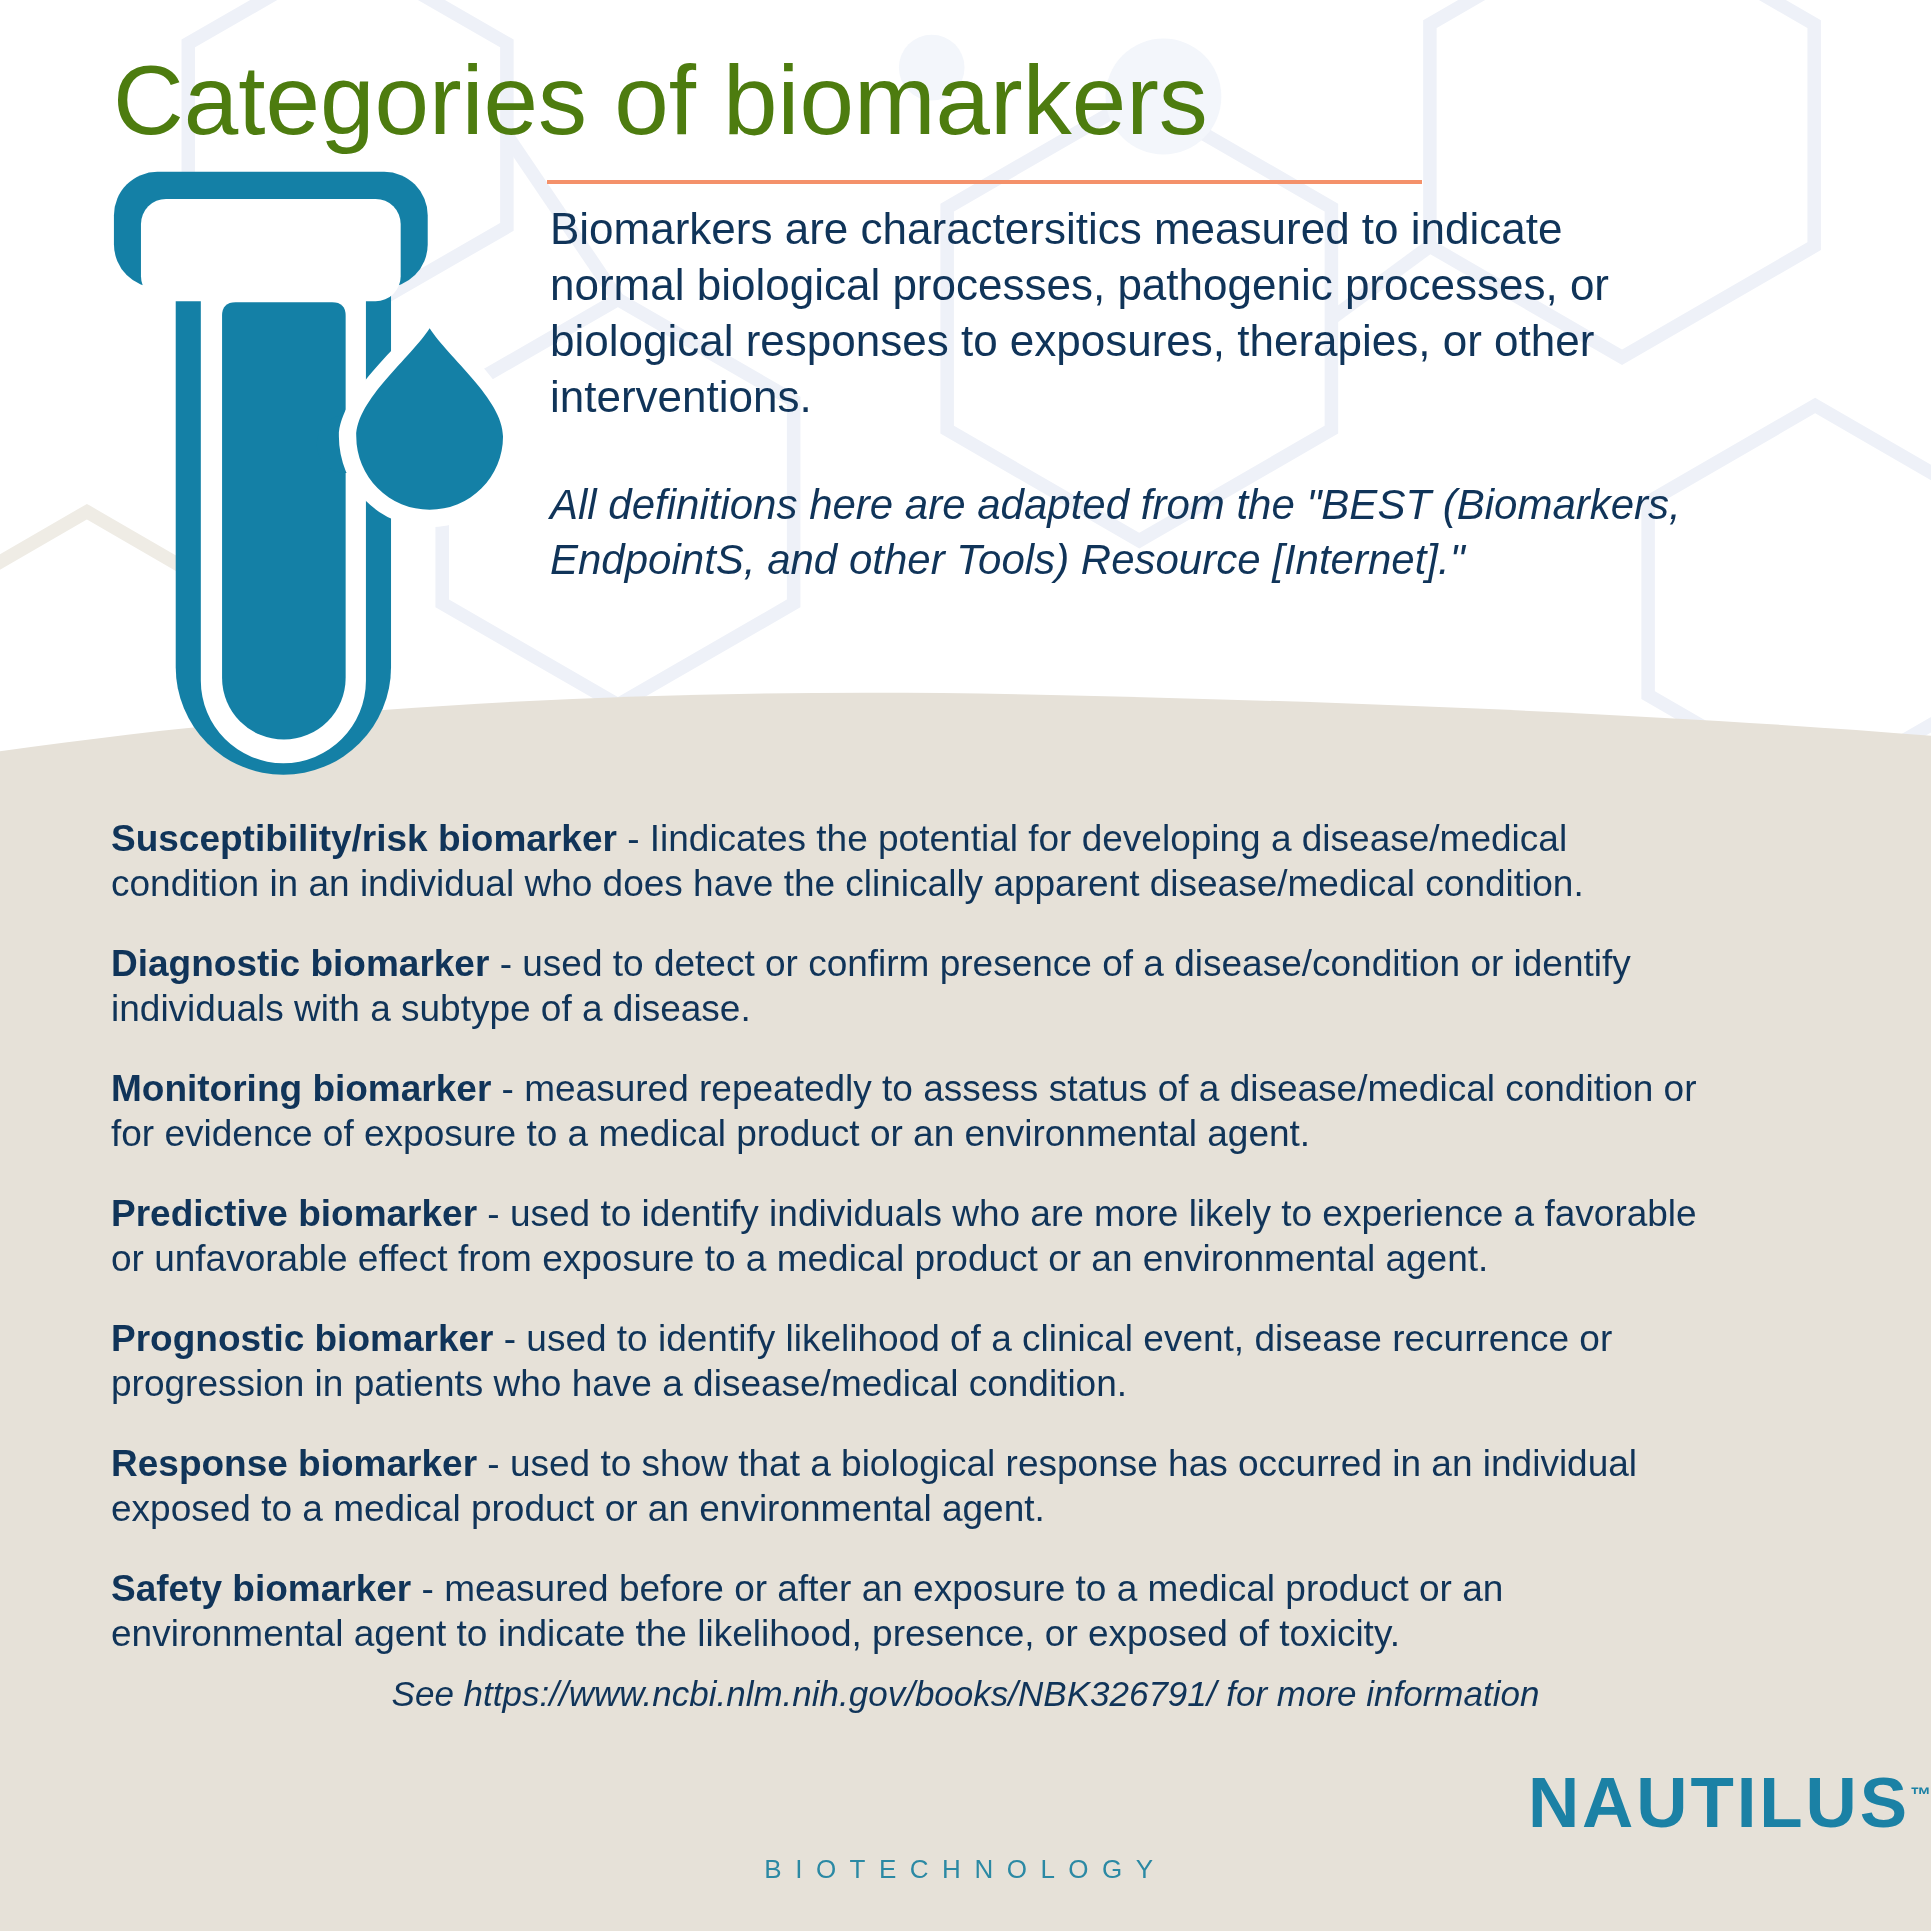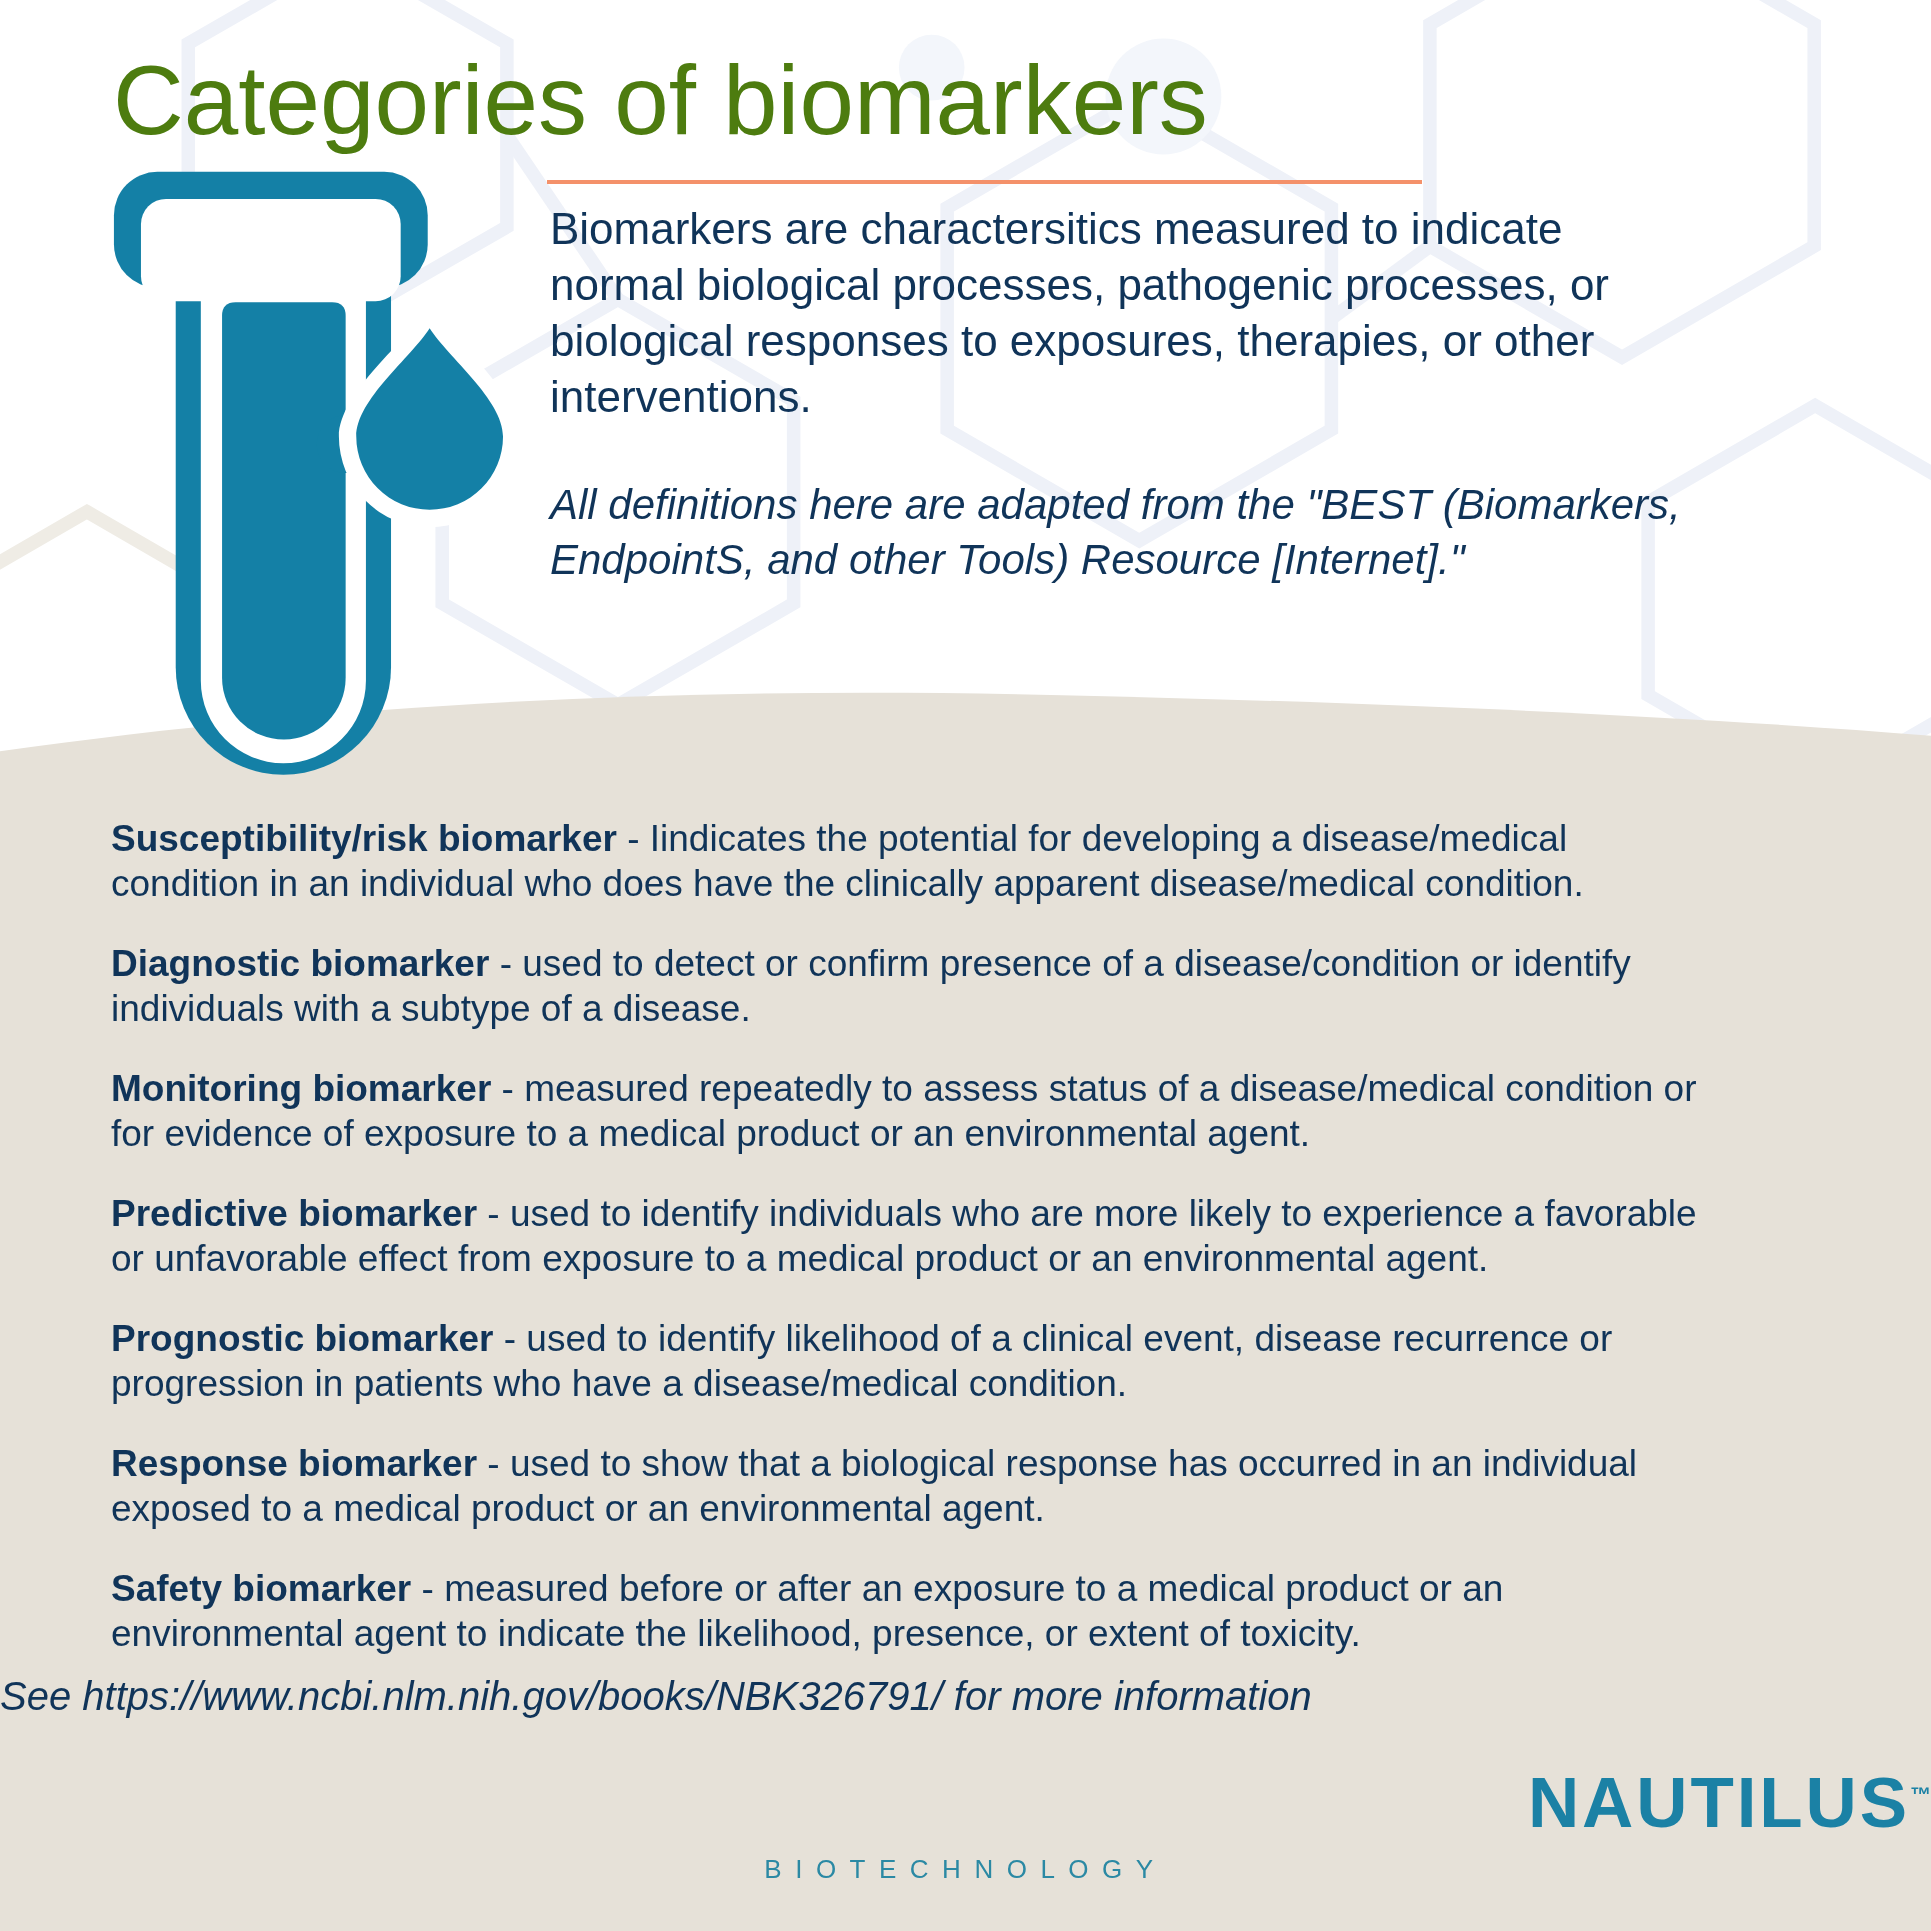--- a/index.html
+++ b/index.html
@@ -29,21 +29,21 @@
     font-size:42px; line-height:55px; font-style:italic; color:#103459;
   }
   .defs {
     position:absolute; left:111px; top:816px; width:1738px;
     font-size:37px; line-height:45px; color:#103459;
   }
   .defs p { margin:0 0 35px 0; }
   .defs strong { font-weight:700; }
   .see {
     position:absolute; left:0; top:1674px; width:1931px;
-    text-align:left; font-size:40px; font-style:italic; color:#103459;
+    text-align:center; font-size:35px; font-style:italic; color:#103459;
   }
   .brand {
     position:absolute; left:0; top:1767px; width:1931px;
     text-align:right; line-height:1;
     font-size:71px; font-weight:700; letter-spacing:2.9px; color:#1b81a5;
     white-space:nowrap;
   }
   .brand sup { font-size:21px; letter-spacing:0; vertical-align:super; }
   .brandsub {
     position:absolute; left:0; top:1856px; width:1931px;
@@ -130,21 +130,21 @@
       <span>progression in patients who have a disease/medical condition.</span>
     </p>
     <p>
       <strong>Response biomarker</strong>
       <span>- used to show that a biological response has occurred in an individual</span><br>
       <span>exposed to a medical product or an environmental agent.</span>
     </p>
     <p>
       <strong>Safety biomarker</strong>
       <span>- measured before or after an exposure to a medical product or an</span><br>
-      <span>environmental agent to indicate the likelihood, presence, or extent of toxicity.</span>
+      <span>environmental agent to indicate the likelihood, presence, or exposed of toxicity.</span>
     </p>
   </div>
 
   <div class="see">See https://www.ncbi.nlm.nih.gov/books/NBK326791/ for more information</div>
 
   <div class="brand"><span>NAUTILUS</span><sup>™</sup></div>
 
   <div class="brandsub">BIOTECHNOLOGY</div>
 
 </div>

